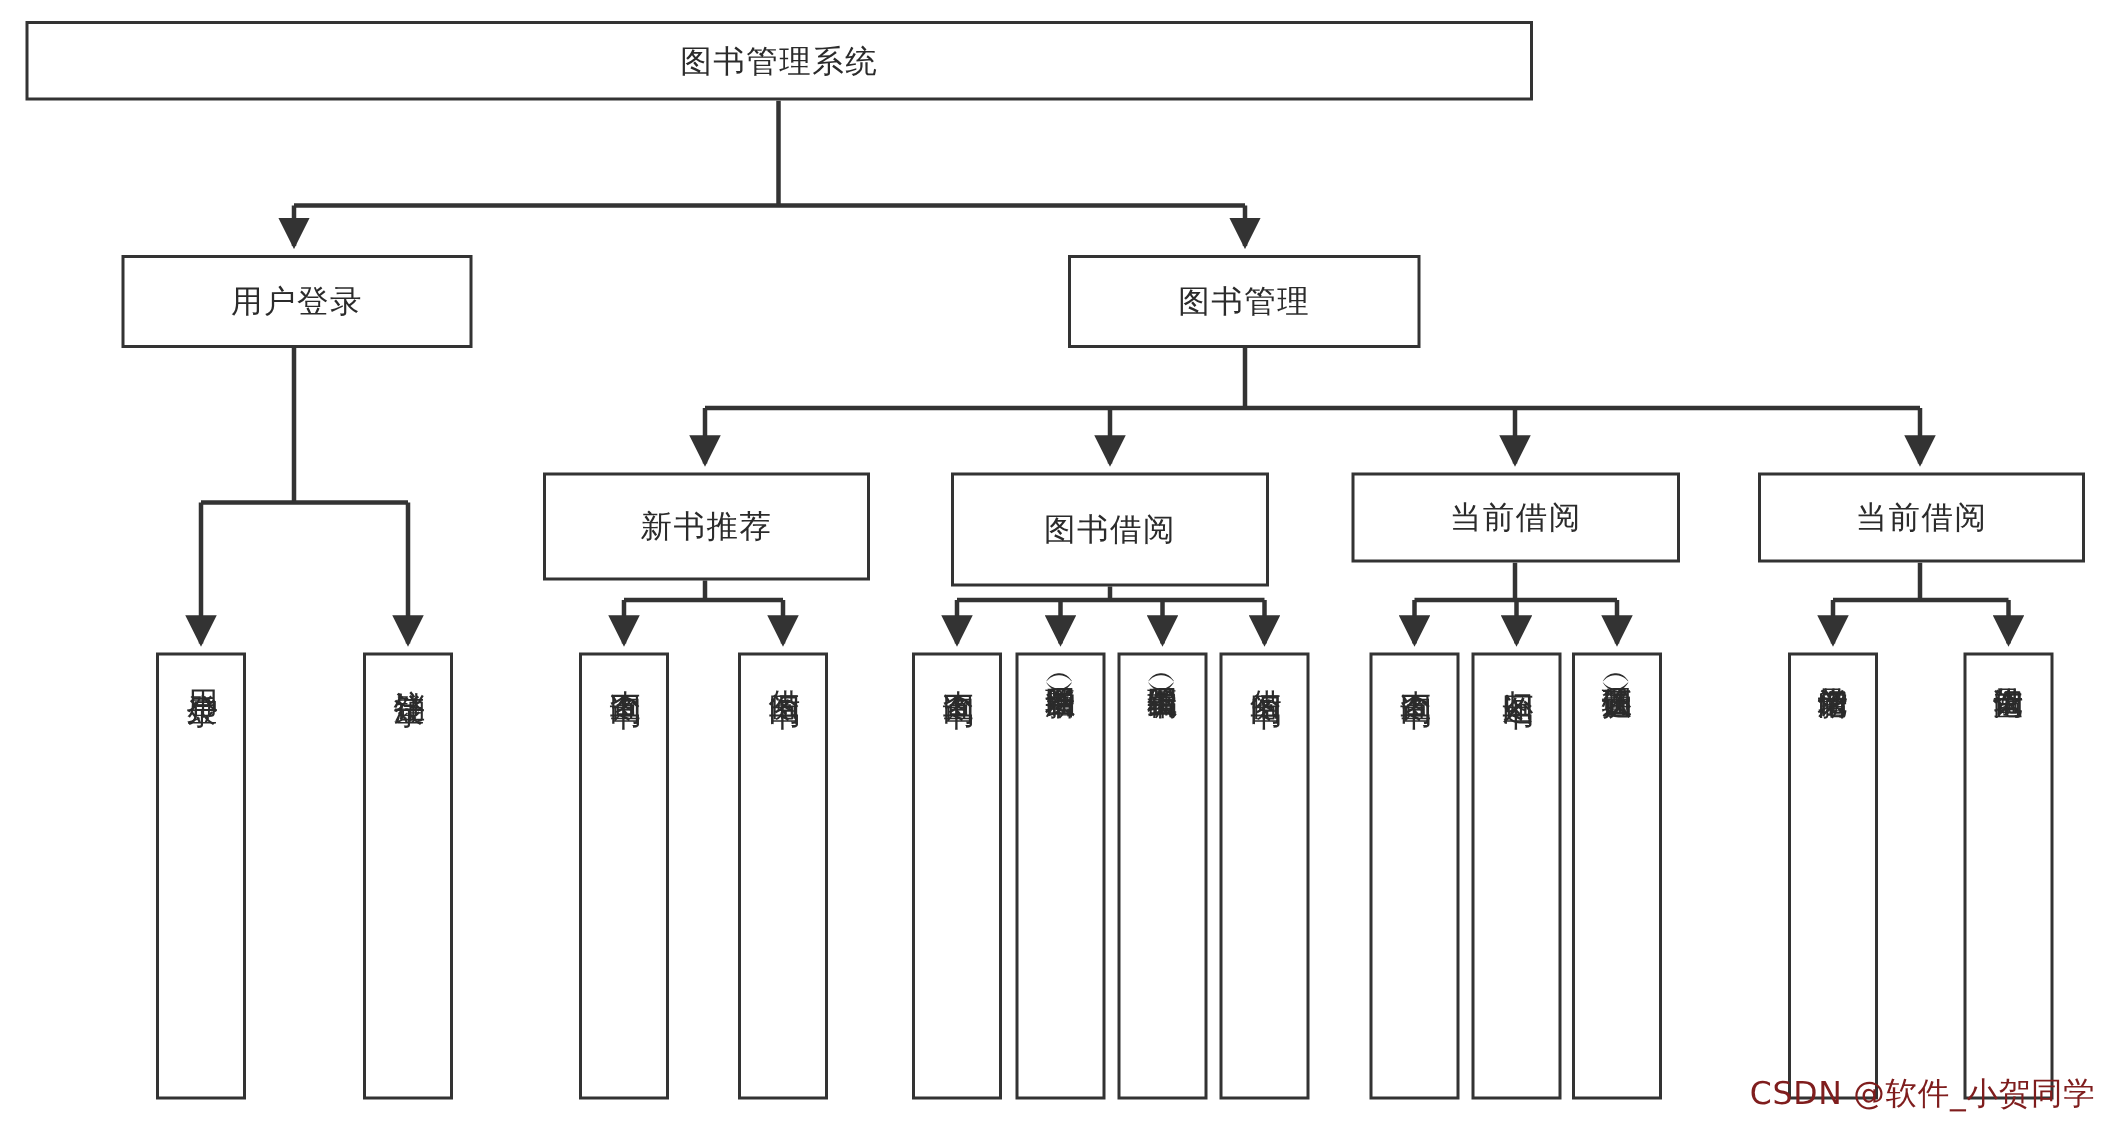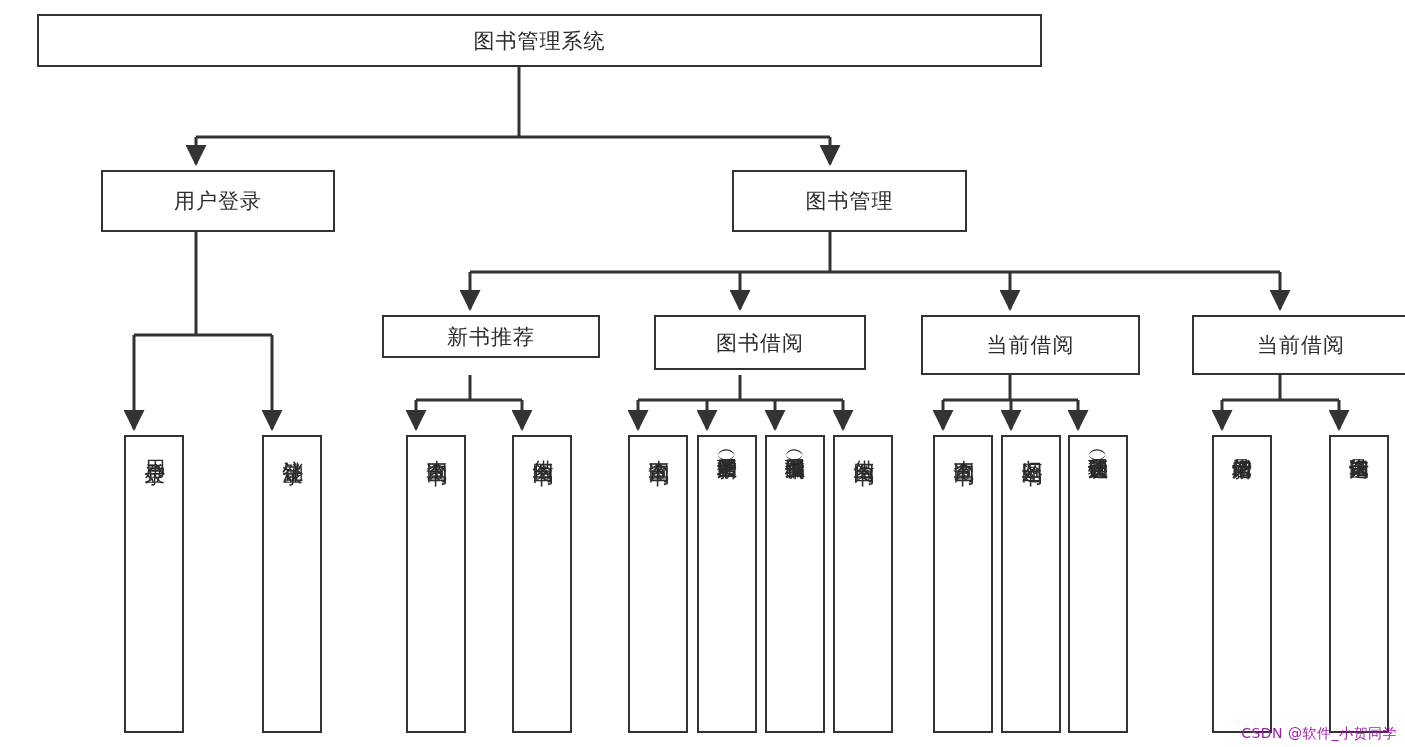--- a/index.html
+++ b/index.html
@@ -28,21 +28,20 @@
   }
   .node {
     position: absolute;
     box-sizing: border-box;
     background: #ffffff;
     border: 2px solid #333333;
     display: flex;
     align-items: center;
     justify-content: center;
     color: #2b2b2b;
-    margin-left: 20px;
   }
   .node.hbox {
     font-size: 21px;
     letter-spacing: 1px;
   }
   .node.vbox {
     align-items: flex-start;
     justify-content: center;
     padding-top: 6px;
   }
@@ -56,22 +55,22 @@
     white-space: nowrap;
   }
   .vlabel.tall {
     letter-spacing: 0px;
     font-size: 20px;
   }
   .watermark {
     position: absolute;
     right: 8px;
     bottom: 4px;
-    font-size: 14px;
-    color: #a21caf;
+    font-size: 21px;
+    color: #7f1d1d;
     letter-spacing: 0.5px;
     white-space: nowrap;
   }
 </style>
 </head>
 <body>
 
 <div id="canvas">
 
   <svg class="wires" viewBox="0 0 1405 747" xmlns="http://www.w3.org/2000/svg">
@@ -132,25 +131,25 @@
   </div>
 
   <div class="node hbox" style="left:81px; top:170px; width:234px; height:62px;">
     <span>用户登录</span>
   </div>
 
   <div class="node hbox" style="left:712px; top:170px; width:235px; height:62px;text-align:center;">
     <span>图书管理</span>
   </div>
 
-  <div class="node hbox" style="left:362px; top:315px; width:218px; height:43px;">
+  <div class="node hbox" style="left:362px; top:315px; width:218px; height:72px;">
     <span>新书推荐</span>
   </div>
 
-  <div class="node hbox" style="left:634px; top:315px; width:212px; height:55px;">
+  <div class="node hbox" style="left:634px; top:315px; width:212px; height:76px;">
     <span>图书借阅</span>
   </div>
 
   <div class="node hbox" style="left:901px; top:315px; width:219px; height:60px;font-family:Liberation Serif, serif;">
     <span>当前借阅</span>
   </div>
 
   <div class="node hbox" style="left:1172px; top:315px; width:218px; height:60px;">
     <span>当前借阅</span>
   </div>

